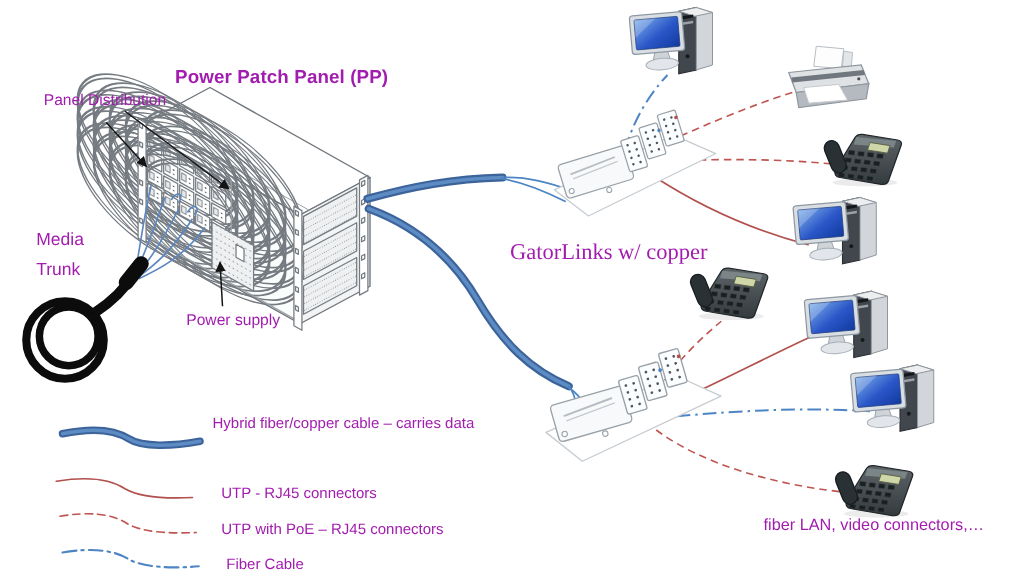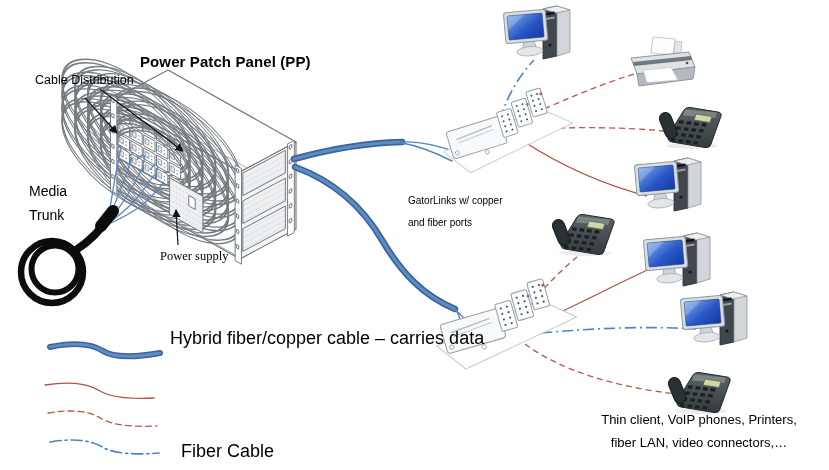--- a/index.html
+++ b/index.html
@@ -1,24 +1,24 @@
 <!DOCTYPE html>
 <html><head>
 <meta charset="utf-8">
 <style>
   html,body{margin:0;padding:0;background:#fff;}
   .stage{position:relative;width:829px;height:470px;background:#ffffff;
          font-family:"Liberation Sans",sans-serif;color:#232323;overflow:hidden;}
   .stage svg{position:absolute;left:0;top:0;}
-  .lbl{position:absolute;font-size:12.5px;line-height:21px;white-space:nowrap;color:#000000;}
+  .lbl{position:absolute;font-size:12.5px;line-height:21px;white-space:nowrap;color:#a21caf;}
   .lbl .ln{display:block;}
   .title{font-size:15px;font-weight:600;letter-spacing:.1px;}
   .ft{font-size:14px;line-height:24px;}
-  .gl{font-size:10px;line-height:22px;}
-  .leg{font-size:18px;line-height:22px;}
+  .gl{font-size:18px;line-height:22px;font-family:Liberation Serif, serif;}
+  .leg{font-size:12px;line-height:22px;}
   .cap{font-size:13px;line-height:23px;width:232px;text-align:center;white-space:normal;}
   .wavy{text-decoration-line:underline;text-decoration-style:wavy;
         text-decoration-color:#e4442e;text-decoration-thickness:1px;text-underline-offset:2px;}
 </style>
 </head>
 <body>
 
 <div class="stage">
 
 <svg width="829" height="470" viewBox="0 0 829 470">
@@ -346,39 +346,39 @@
     <path d="M50,347 C74,342 92,344 103,351 C114,358 138,357 160,353" stroke="#5d8cc4" stroke-width="2.8"></path>
     <path d="M45,385 C70,381 88,383 100,391 C112,398 134,399 154,398" stroke="#b1504c" stroke-width="1.3"></path>
     <path d="M48,413 C72,409 90,411 102,419 C114,426 137,427 157,426" stroke="#bf5450" stroke-width="1.3" stroke-dasharray="6 4"></path>
     <path d="M50,442 C74,438 92,440 104,448 C116,454 139,455 159,453" stroke="#4d85c4" stroke-width="1.7" stroke-dasharray="11 4 2 4"></path>
   </g>
 </svg>
 
 <div class="lbl title" style="left:140px;top:51px;">Power Patch Panel (PP)</div>
 
 <div class="lbl" style="left:35px;top:70px;">
-  <span class="ln">Cable Distribution</span>
+  <span class="ln">Panel Distribution</span>
 </div>
 
 <div class="lbl ft" style="left:29px;top:179px;">
   <span class="ln">Media</span>
   <span class="ln">Trunk</span>
 </div>
 
-<div class="lbl" style="left:160px;top:246px;font-family:Liberation Serif, serif;">Power supply</div>
+<div class="lbl" style="left:149px;top:246px;">Power supply</div>
 
 <div class="lbl gl" style="left:408px;top:190px;">
   <span class="ln">GatorLinks w/ copper</span>
-  <span class="ln">and fiber ports</span>
 </div>
 
 <div class="lbl leg" style="left:170px;top:327px;">
   <span class="ln">Hybrid fiber/copper cable – carries data</span>
 </div>
 
+<div class="lbl leg" style="left:177px;top:383px;">UTP - RJ45 connectors</div>
+<div class="lbl leg" style="left:177px;top:412px;">UTP with PoE – RJ45 connectors</div>
 <div class="lbl leg" style="left:181px;top:440px;">Fiber Cable</div>
 
 <div class="lbl cap" style="left:583px;top:408px;">
-  <span class="ln">Thin client, VoIP phones, Printers,</span>
   <span class="ln">fiber LAN, video connectors,…</span>
 </div>
 
 </div>
 
 </body></html>

